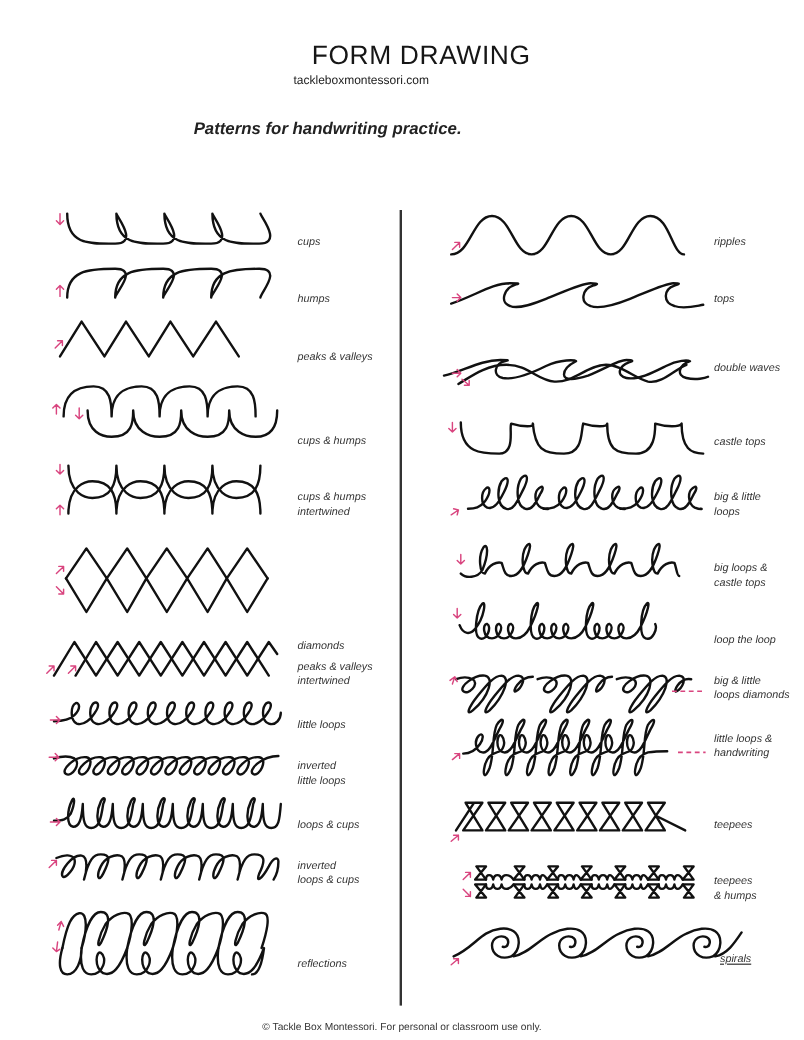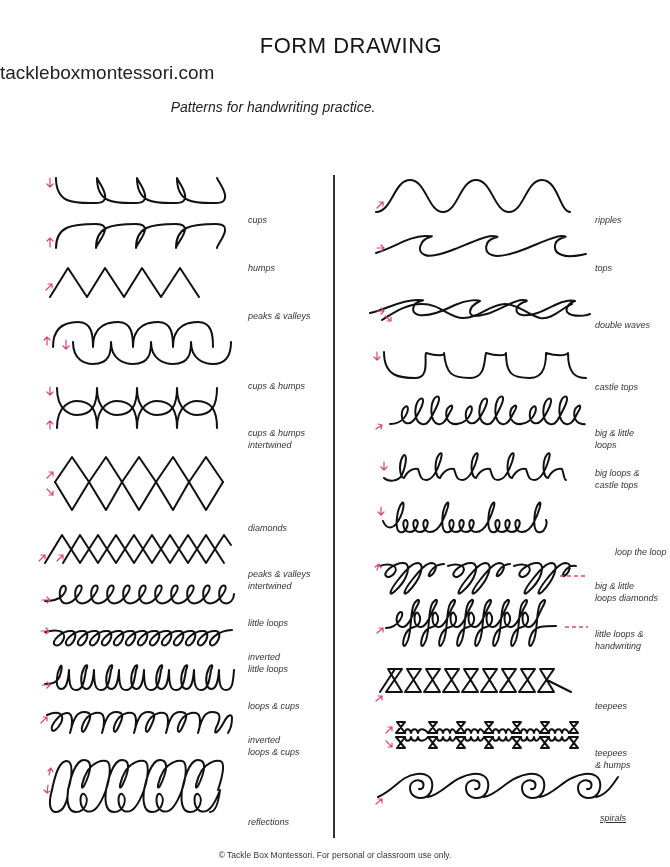--- a/index.html
+++ b/index.html
@@ -1,27 +1,27 @@
 <!DOCTYPE html>
 <html><head>
 <meta charset="utf-8">
 <style>
   html, body { margin: 0; padding: 0; background: #ffffff; }
   body { width: 670px; height: 867px; position: relative; overflow: hidden;
          font-family: "Liberation Sans", "DejaVu Sans", sans-serif; color: #1a1a1a; }
   .title { position: absolute; top: 33px; left: 16px; width: 670px; text-align: center;
            font-size: 22px; letter-spacing: 0.5px; color: #161616; }
-  .subtitle { position: absolute; top: 62px; left: 0; width: 602px; 
-              font-size: 19px; color: #222; }
+  .subtitle { position: absolute; top: 62px; left: 0; width: 602px; text-align: center;
+              font-size: 10px; color: #222; }
   .tagline { position: absolute; top: 99px; left: 0; width: 546px; text-align: center;
-             font-size: 14px; font-style: italic; color: #222; }
+             font-size: 14px; font-style: italic; color: #222; font-weight: bold; }
   .divider { position: absolute; left: 333px; top: 175px; width: 2px; height: 663px; background: #333; }
   .footer { position: absolute; top: 850px; left: 0; width: 670px; text-align: center;
             font-size: 8.5px; color: #333; }
-  .label { position: absolute; font-size: 9px; font-style: italic; color: #333; line-height: 12px; margin-top: 19px; }
+  .label { position: absolute; font-size: 9px; font-style: italic; color: #333; line-height: 12px; }
   svg.art { position: absolute; left: 0; top: 0; }
   .stroke { fill: none; stroke: #111; stroke-width: 2; stroke-linecap: round; stroke-linejoin: round; }
   .arrow { fill: none; stroke: #d9457f; stroke-width: 1.2; stroke-linecap: round; stroke-linejoin: round; }
   .dash { fill: none; stroke: #d9457f; stroke-width: 1.3; stroke-dasharray: 4 3; }
 </style>
 </head>
 <body>
 
 <div class="title">FORM DRAWING</div>
 <div class="subtitle">tackleboxmontessori.com</div>
@@ -247,21 +247,21 @@
 </svg>
 
 <div class="label" style="left:248px; top:195px;">cups</div>
 <div class="label" style="left:248px; top:243px;">humps</div>
 <div class="label" style="left:248px; top:291px;">peaks &amp; valleys</div>
 <div class="label" style="left:248px; top:361px;">cups &amp; humps</div>
 <div class="label" style="left:248px; top:408px;">
   <div>cups &amp; humps</div>
   <div>intertwined</div>
 </div>
-<div class="label" style="left:248px; top:503px;">diamonds</div>
+<div class="label" style="left:248px; top:532px;">diamonds</div>
 <div class="label" style="left:248px; top:549px;">
   <div>peaks &amp; valleys</div>
   <div>intertwined</div>
 </div>
 <div class="label" style="left:248px; top:598px;">little loops</div>
 <div class="label" style="left:248px; top:632px;">
   <div>inverted</div>
   <div>little loops</div>
 </div>
 <div class="label" style="left:248px; top:681px;">loops &amp; cups</div>
@@ -272,25 +272,25 @@
 <div class="label" style="left:248px; top:797px;">reflections</div>
 
 <div class="label" style="left:595px; top:195px;">ripples</div>
 <div class="label" style="left:595px; top:243px;">tops</div>
 <div class="label" style="left:595px; top:300px;font-style:italic;">double waves</div>
 <div class="label" style="left:595px; top:362px;">castle tops</div>
 <div class="label" style="left:595px; top:408px;">
   <div>big &amp; little</div>
   <div>loops</div>
 </div>
-<div class="label" style="left:595px; top:448px;">
+<div class="label" style="left:595px; top:467px;">
   <div>big loops &amp;</div>
   <div>castle tops</div>
 </div>
-<div class="label" style="left:615px; top:527px;text-align:right;">loop the loop</div>
+<div class="label" style="left:595px; top:527px;text-align:right;">loop the loop</div>
 <div class="label" style="left:595px; top:561px;">
   <div>big &amp; little</div>
   <div>loops diamonds</div>
 </div>
 <div class="label" style="left:595px; top:609px;">
   <div>little loops &amp;</div>
   <div>handwriting</div>
 </div>
 <div class="label" style="left:595px; top:681px;">teepees</div>
 <div class="label" style="left:595px; top:728px;">

